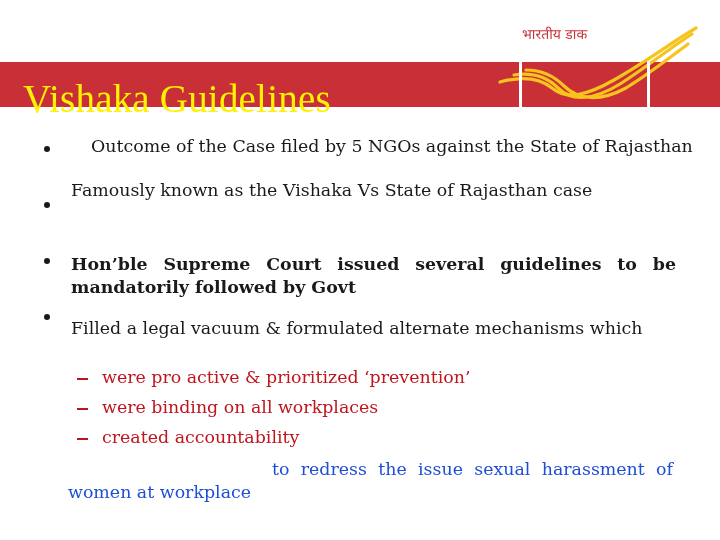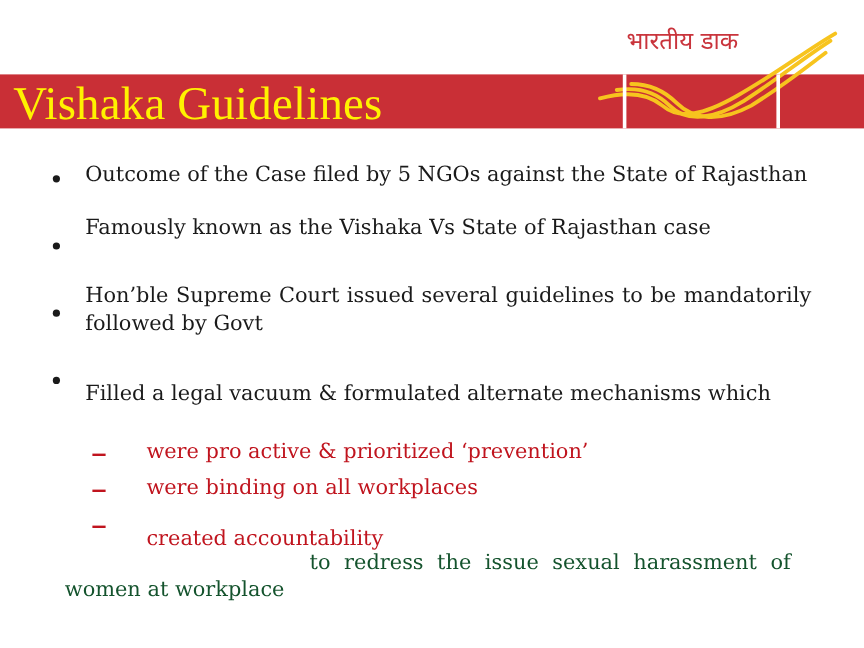--- a/index.html
+++ b/index.html
@@ -19,42 +19,42 @@
       left: 0;
       top: 62px;
       width: 720px;
       height: 45px;
       background: #C92F36;
     }
     .slide-title {
       position: absolute;
       left: 7px;
       top: 59px;
-      margin: 4px;
+      margin: 16px;
       font-family: "Liberation Serif", "DejaVu Serif", serif;
       font-weight: normal;
       font-size: 39px;
       line-height: 48px;
       color: #FFF200;
       white-space: nowrap;
       letter-spacing: 0.2px;
     }
     .logo {
       position: absolute;
       left: 496px;
       top: 18px;
       width: 210px;
       height: 92px;
     }
     .logo-text {
       position: absolute;
       left: 522px;
       top: 24px;
       font-family: "DejaVu Sans", sans-serif;
-      font-size: 20px;
+      font-size: 14px;
       line-height: 20px;
       color: #C9343C;
       white-space: nowrap;
     }
     .white-rule {
       position: absolute;
       top: 62px;
       width: 3px;
       height: 45px;
       background: #ffffff;
@@ -87,36 +87,35 @@
       background: #1a1a1a;
     }
     .sub-item {
       position: absolute;
       left: 102px;
       font-size: 17.4px;
       line-height: 23px;
       color: #C0141E;
       white-space: nowrap;
       font-family: "DejaVu Serif", serif;
-      margin-left: 20px;
     }
     .sub-dash {
       position: absolute;
       left: 77px;
       width: 11px;
       height: 2px;
       background: #C0141E;
     }
     .closing-text {
       position: absolute;
-      left: 54px;
+      left: 68px;
       width: 605px;
       font-size: 17.4px;
       line-height: 23px;
-      color: #14532d;
+      color: #1d4ed8;
       text-align: justify;
       text-indent: 204px;
       font-family: "DejaVu Serif", serif;
     }
   </style>
 </head>
 <body>
 
 <div class="header-band"></div>
 
@@ -131,34 +130,34 @@
 </svg>
 
 <div class="logo-text">भारतीय डाक</div>
 
 <div class="white-rule" style="left:519px;"></div>
 <div class="white-rule" style="left:647px;"></div>
 
 <div class="content">
 
   <span class="bullet-dot" style="top:13px;"></span>
-  <div class="bullet-item" style="top:2px;">Outcome of the Case filed by 5 NGOs against the State of Rajasthan</div>
+  <div class="bullet-item" style="top:2px;margin-left:20px;">Outcome of the Case filed by 5 NGOs against the State of Rajasthan</div>
 
   <span class="bullet-dot" style="top:69px;"></span>
   <div class="bullet-item" style="top:46px;">Famously known as the Vishaka Vs State of Rajasthan case</div>
 
   <span class="bullet-dot" style="top:125px;"></span>
-  <div class="bullet-item" style="top:103px;">Hon’ble Supreme Court issued several guidelines to be mandatorily followed by Govt</div>
+  <div class="bullet-item" style="top:120px;font-weight:bold;">Hon’ble Supreme Court issued several guidelines to be mandatorily followed by Govt</div>
 
   <span class="bullet-dot" style="top:181px;"></span>
   <div class="bullet-item" style="top:184px;">Filled a legal vacuum &amp; formulated alternate mechanisms which</div>
 
   <span class="sub-dash" style="top:245px;"></span>
   <div class="sub-item" style="top:233px;">were pro active &amp; prioritized ‘prevention’</div>
 
   <span class="sub-dash" style="top:275px;"></span>
   <div class="sub-item" style="top:263px;text-align:center;">were binding on all workplaces</div>
 
   <span class="sub-dash" style="top:305px;"></span>
-  <div class="sub-item" style="top:305px;">created accountability</div>
+  <div class="sub-item" style="top:293px;">created accountability</div>
 
   <div class="closing-text" style="top:325px;">to redress the issue sexual harassment of women at workplace</div>
 </div>
 
 </body></html>

